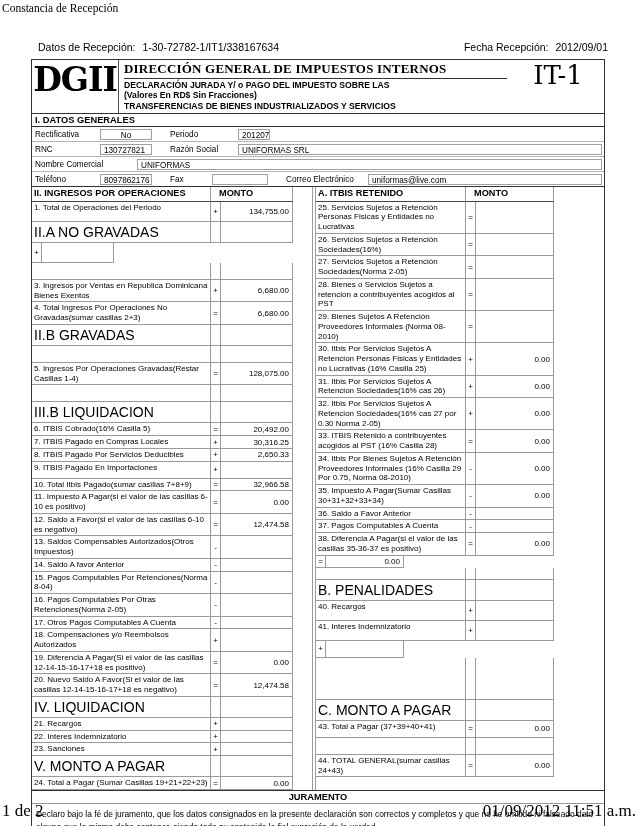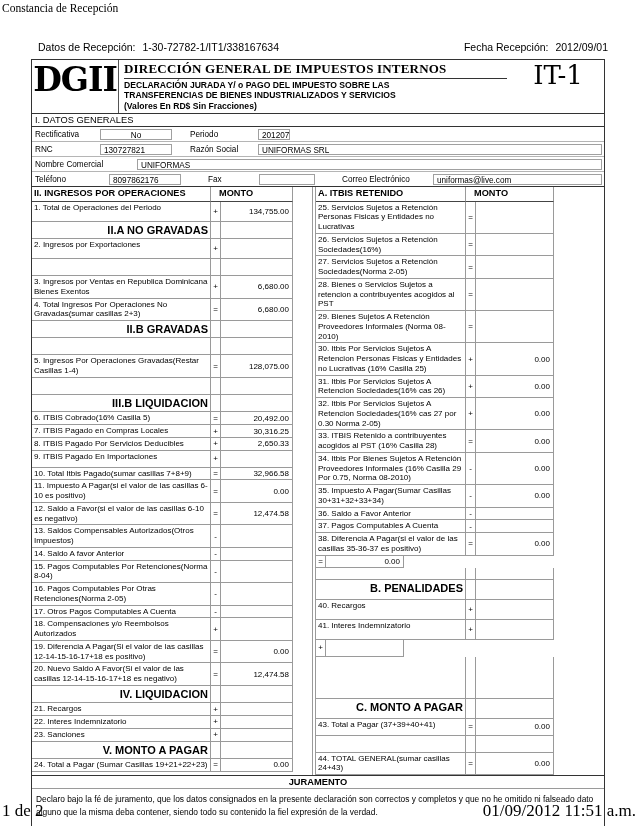--- a/index.html
+++ b/index.html
@@ -25,31 +25,31 @@
   .fh{display:flex;align-items:flex-start;border-bottom:1px solid #333;}
   .logo{width:86px;display:flex;align-items:center;justify-content:center;
         font-family:"DejaVu Serif","Liberation Serif",serif;font-weight:bold;font-size:33px;letter-spacing:-1px;}
   .fh-mid{flex:1;border-left:1px solid #555;padding:1px 5px 2px 5px;}
   .org{font-family:"Liberation Serif",serif;font-weight:bold;font-size:13px;
        border-bottom:1px solid #333;padding-bottom:1px;margin-bottom:1px;letter-spacing:.2px;white-space:nowrap;}
   .sub{font-weight:bold;font-size:8.6px;line-height:1.22;}
   .fcode{width:92px;display:flex;align-items:center;justify-content:center;
          font-family:"DejaVu Serif","Liberation Serif",serif;font-weight:normal;font-size:26px;}
 
-  .section-title{font-weight:normal;font-size:9.3px;padding:1px 3px;border-bottom:1px solid #333;}
+  .section-title{font-weight:bold;font-size:9.3px;padding:1px 3px;border-bottom:1px solid #333;}
 
   
   .dg{border-bottom:1px solid #333;font-size:8.2px;}
   .dg-row{display:flex;align-items:center;height:14px;border-bottom:1px solid #b5b5b5;}
-  .dg-row:last-child{border-bottom:none;gap:9px;}
+  .dg-row:last-child{border-bottom:none;}
   .dgl{padding-left:3px;box-sizing:border-box;}
   .dgv{border:1px solid #a0a0a0;height:11px;line-height:11px;padding:0 3px;box-sizing:border-box;
        white-space:nowrap;overflow:hidden;}
   .ctr{text-align:center;}
-  .w68{width:68px;} .w52{width:72px;} .w86{width:86px;} .w44{width:32px;}
+  .w68{width:68px;} .w52{width:52px;} .w86{width:86px;} .w44{width:32px;}
   .w60{width:60px;} .w56{width:56px;} .w105{width:105px;} .w100{width:100px;}
   .ind{padding-left:18px;}
   .grow{flex:1;margin-right:2px;}
 
   
   .cols{display:flex;align-items:stretch;font-size:8px;}
   .col-left{width:281px;border-right:1px solid #9a9a9a;box-sizing:border-box;}
   .col-right{flex:1;margin-left:2px;border-left:1px solid #9a9a9a;box-sizing:border-box;}
   .row{display:flex;align-items:stretch;min-height:12px;}
   .row > div{border-bottom:1px solid #9a9a9a;box-sizing:border-box;}
@@ -59,21 +59,21 @@
   .val{display:flex;align-items:center;justify-content:flex-end;padding:1px 3px;border-right:1px solid #9a9a9a;}
   .col-left .val{width:72px;}
   .col-right .val{width:78px;}
   .trail{width:19px;}
   .col-right .trail{width:50px;}
   .cols-hdr > div{border-bottom:1px solid #444;}
   .cols-hdr .lbl{font-weight:bold;font-size:9.2px;white-space:nowrap;}
   .montohdr{font-weight:bold;font-size:9.2px;padding:1px 2px 1px 8px;border-right:1px solid #9a9a9a;}
   .col-left .montohdr{width:82px;}
   .col-right .montohdr{width:88px;}
-  .sec .lbl{font-weight:bold;font-size:11px;padding-top:2px;text-align:right;}
+  .sec .lbl{font-weight:normal;font-size:14px;padding-top:2px;}
   .sz-m{min-height:17px;} .sz-l{min-height:20px;} .sz-xl{min-height:42px;}
 
   
   .jur{border-top:1px solid #333;}
   .jur-title{text-align:center;font-weight:bold;font-size:9.3px;padding:1px;border-bottom:1px solid #9a9a9a;}
   .jur-text{font-size:8.4px;line-height:1.5;padding:4px 4px 14px 4px;}
 </style>
 </head>
 <body>
 
@@ -92,22 +92,22 @@
   </span>
 </div>
 
 <div class="form">
 
   <div class="fh">
     <div class="logo">DGII</div>
     <div class="fh-mid">
       <div class="org">DIRECCIÓN GENERAL DE IMPUESTOS INTERNOS</div>
       <div class="sub">DECLARACIÓN JURADA Y/ o PAGO DEL IMPUESTO SOBRE LAS</div>
+      <div class="sub">(Valores En RD$ Sin Fracciones)</div>
       <div class="sub">TRANSFERENCIAS DE BIENES INDUSTRIALIZADOS Y SERVICIOS</div>
-      <div class="sub">(Valores En RD$ Sin Fracciones)</div>
     </div>
     <div class="fcode">IT-1</div>
   </div>
 
   <div class="section-title">I. DATOS GENERALES</div>
 
   <div class="dg">
     <div class="dg-row">
       <span class="dgl w68">Rectificativa</span>
       <span class="dgv w52 ctr">No</span>
@@ -147,21 +147,20 @@
           <div class="val">134,755.00</div>
           <div class="trail"></div>
         </div>
         <div class="row sec">
           <div class="lbl">II.A  NO GRAVADAS</div>
           <div class="sgn"></div>
           <div class="val"></div>
           <div class="trail"></div>
         </div>
         <div class="row sz-l">
-          <div class="lbl">2. Ingresos por Exportaciones</div>
           <div class="sgn">+</div>
           <div class="val"></div>
           <div class="trail"></div>
         </div>
         <div class="row sz-m">
           <div class="lbl"></div>
           <div class="sgn"></div>
           <div class="val"></div>
           <div class="trail"></div>
         </div>

